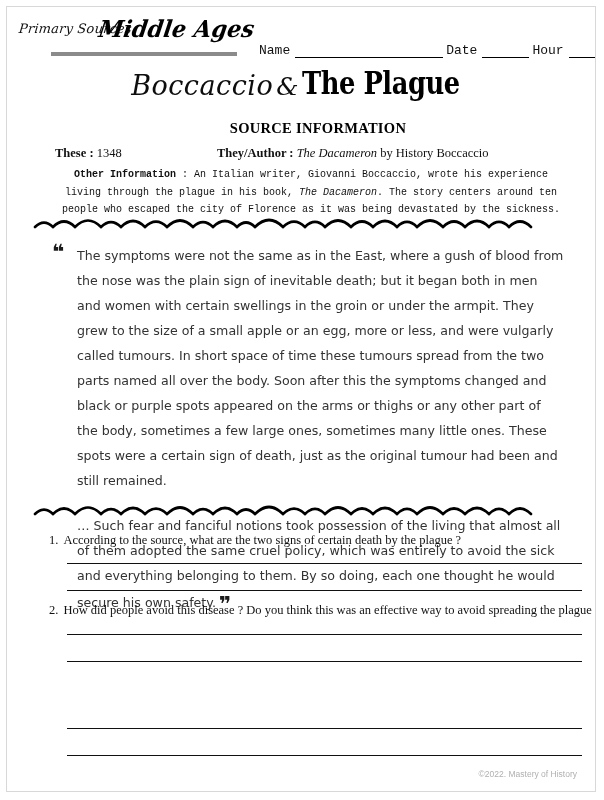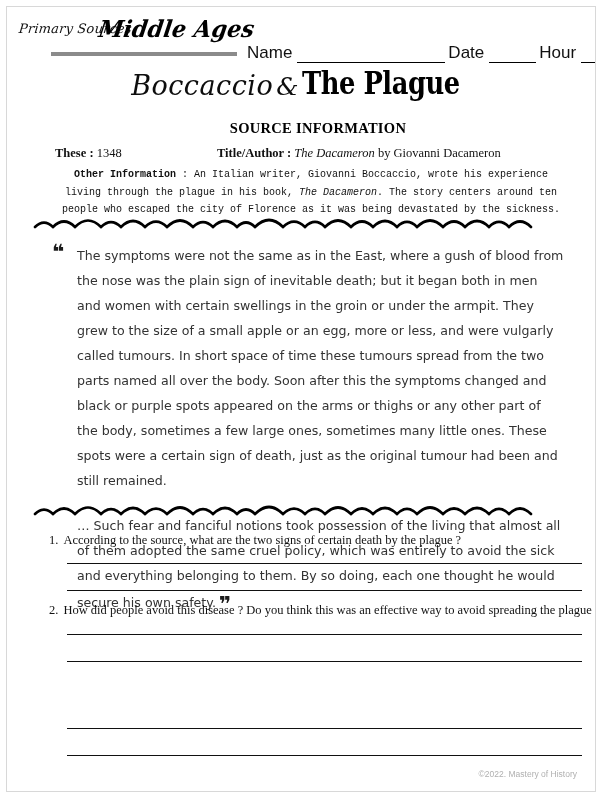--- a/index.html
+++ b/index.html
@@ -64,25 +64,25 @@
     left: 36px;
     top: 31px;
     width: 186px;
     height: 4px;
     background: #8b8b8b;
   }
 
   .field-row {
     position: absolute;
     top: 36px;
-    left: 240px;
+    left: 252px;
     width: 330px;
     height: 20px;
-    font-family: Liberation Sans, sans-serif;
-    font-size: 17px;
+    font-family: Liberation Mono, monospace;
+    font-size: 13px;
     color: #111;
     white-space: nowrap;
   }
   .field {
     display: inline-block;
     vertical-align: baseline;
   }
   .field-label { display: inline-block; }
   .field-line {
     display: inline-block;
@@ -285,22 +285,22 @@
   </div>
 
   <div class="section-heading">SOURCE INFORMATION</div>
 
   <div class="meta-row">
     <div class="meta-date">
       <span class="meta-label">These :</span>
       <span>1348</span>
     </div>
     <div class="meta-title">
-      <span class="meta-label">Title/Author :</span>
-      <span class="ital">The Dacameron</span><span> by Giovanni Dacameron</span>
+      <span class="meta-label">They/Author :</span>
+      <span class="ital">The Dacameron</span><span> by History Boccaccio</span>
     </div>
   </div>
 
   <div class="other-info">
     <span class="meta-label">Other Information</span><span> : </span><span>An Italian writer, Giovanni Boccaccio, wrote his experience living through the plague in his book, </span><span class="ital">The Dacameron</span><span>. The story centers around ten people who escaped the city of Florence as it was being devastated by the sickness.</span>
   </div>
 
   <div class="scallop scallop-top">
     <svg viewBox="0 0 546 18" preserveAspectRatio="none">
       <path d="M2,15 q9,-9 18,0 q11,-11 22,0 q13,-13 26,0 q10,-10 20,0 q12,-12 24,0 q11,-11 22,0 q13,-13 26,0 q10,-10 20,0 q12,-12 24,0 q9,-9 18,0 q14,-14 28,0 q11,-11 22,0 q10,-10 20,0 q13,-13 26,0 q11,-11 22,0 q12,-12 24,0 q10,-10 20,0 q13,-13 26,0 q11,-11 22,0 q12,-12 24,0 q10,-10 20,0 q11,-11 22,0" fill="none" stroke="#000000" stroke-width="2.6" stroke-linecap="round"></path>

